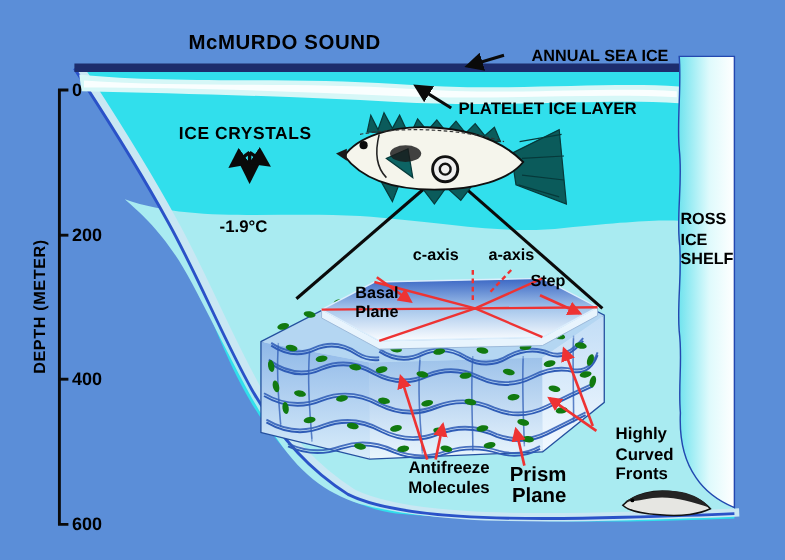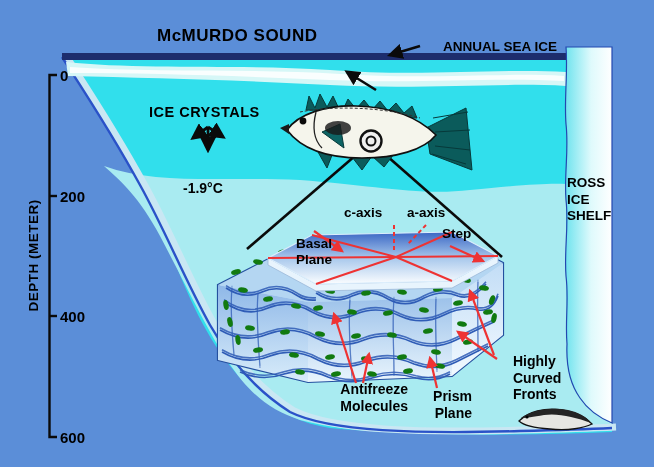--- a/index.html
+++ b/index.html
@@ -13,21 +13,21 @@
   .t-annual{left:423px;top:40px;font-size:13.5px;margin-left:20px;}
   .t-platelet{left:382px;top:83px;font-size:14px;}
   .t-icecry{left:149px;top:105px;font-size:14.5px;letter-spacing:.5px;}
   .t-temp{left:183px;top:181px;font-size:14px;}
   .t-ross{left:567px;top:175px;font-size:13.5px;width:58px;line-height:16.5px;}
   .t-basal{left:296px;top:196px;font-size:13.5px;width:56px;line-height:16px;margin-top:40px;}
   .t-caxis{left:344px;top:206px;font-size:13.5px;}
   .t-aaxis{left:407px;top:206px;font-size:13.5px;}
   .t-step{left:442px;top:227px;font-size:13.5px;}
   .t-anti{left:316px;top:381px;font-size:14px;width:92px;line-height:16.5px;}
-  .t-prism{left:420px;top:388px;font-size:14px;width:52px;line-height:16.5px;}
+  .t-prism{left:420px;top:388px;font-size:17px;width:52px;line-height:16.5px;}
   .t-curved{left:479px;top:353px;font-size:14px;width:66px;line-height:16.5px;margin-left:34px;}
   .t-depth{left:-26px;top:248px;font-size:13.5px;width:120px;text-align:center;
            transform:rotate(-90deg);letter-spacing:.5px;}
   .tick{position:absolute;left:60px;font-weight:bold;color:#000;font-size:15px;}
   .tick0{top:67px;} .tick200{top:188px;} .tick400{top:308px;} .tick600{top:429px;}
 </style>
 </head>
 <body>
 
 <div id="stage">
@@ -228,20 +228,21 @@
     <path d="M519,421 C528,412 545,407 562,410 C575,412 586,417 592,424
              C584,428 568,431 550,429 C534,428 524,426 519,421 Z" fill="#e6e6e2" stroke="#111" stroke-width="1.3"></path>
     <path d="M521,418 C532,410 552,407 568,410 C578,412 587,417 591,423
              C575,417 558,413 544,415 C533,417 526,418 521,418 Z" fill="#242424"></path>
     <circle cx="527" cy="417" r="1.6" fill="#000"></circle>
   </g>
 </svg>
 
 <div class="lbl t-title">McMURDO SOUND</div>
 <div class="lbl t-annual">ANNUAL SEA ICE</div>
+<div class="lbl t-platelet">PLATELET ICE LAYER</div>
 <div class="lbl t-icecry">ICE CRYSTALS</div>
 <div class="lbl t-temp">-1.9°C</div>
 <div class="lbl t-ross wrap">ROSS ICE SHELF</div>
 <div class="lbl t-depth">DEPTH (METER)</div>
 <div class="tick tick0">0</div>
 <div class="tick tick200">200</div>
 <div class="tick tick400">400</div>
 <div class="tick tick600">600</div>
 <div class="lbl t-basal wrap">Basal Plane</div>
 <div class="lbl t-caxis">c-axis</div>

